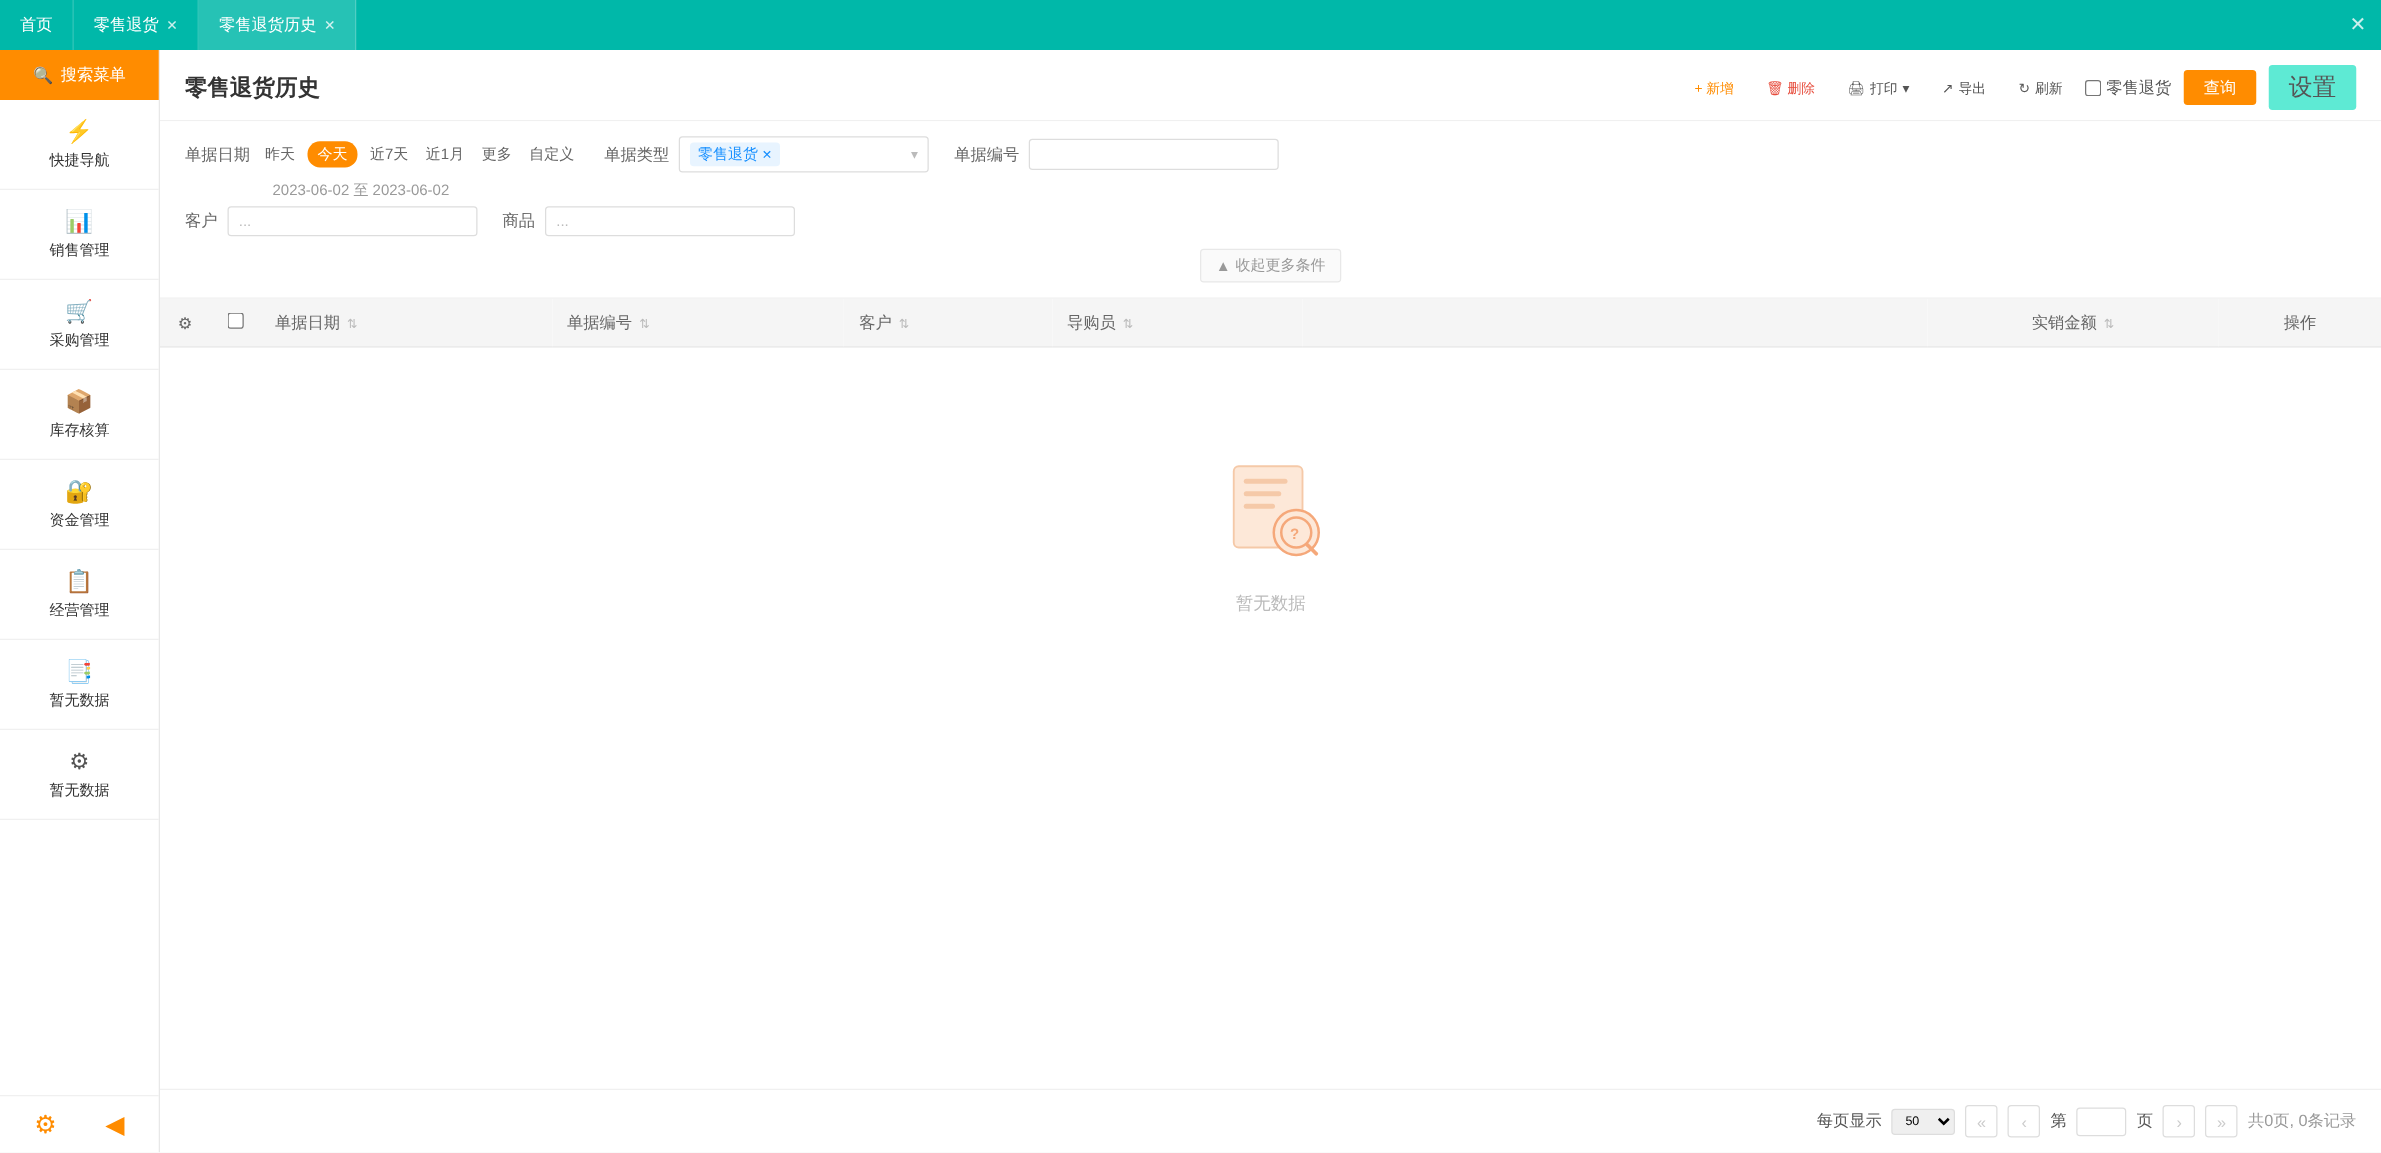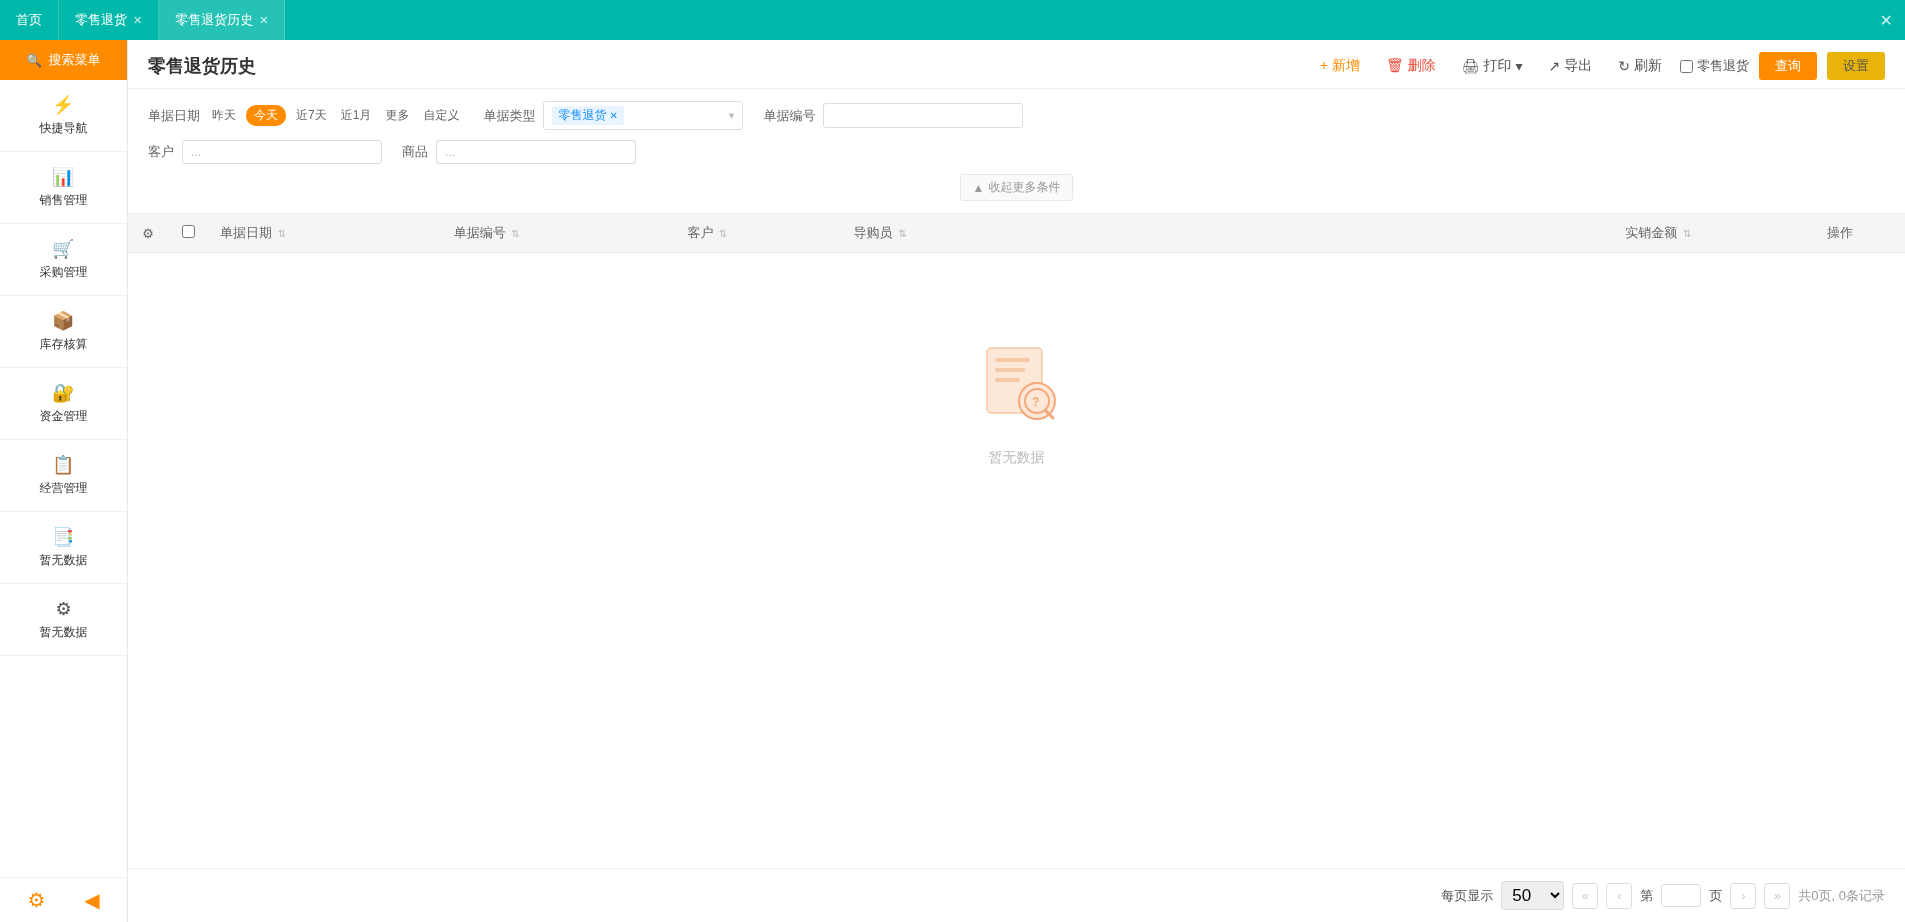--- a/index.html
+++ b/index.html
@@ -138,47 +138,47 @@
     }
     .toolbar {
       display: flex;
       align-items: center;
       gap: 10px;
     }
     .toolbar-btn {
       display: flex;
       align-items: center;
       gap: 4px;
-      font-size: 14px;
+      font-size: 11px;
       color: #555;
       cursor: pointer;
       padding: 4px 8px;
       border-radius: 3px;
     }
     .btn-new {
       color: #ff8c00;
       font-weight: 500;
     }
     .btn-delete { color: #e74c3c; }
     .btn-primary {
       background: #ff8c00;
       color: #fff;
       border: none;
       border-radius: 3px;
       padding: 5px 16px;
       font-size: 13px;
       cursor: pointer;
     }
     .btn-setting {
-      background: #eab308;
+      background: #5eead4;
       color: #555;
       border: none;
       border-radius: 3px;
       padding: 5px 16px;
-      font-size: 13px;
+      font-size: 19px;
       cursor: pointer;
     }
     .show-detail {
       display: flex;
       align-items: center;
       gap: 4px;
       font-size: 13px;
       color: #555;
     }
     .show-detail input { cursor: pointer; }
@@ -337,21 +337,21 @@
       gap: 8px;
       font-size: 13px;
       color: #555;
       flex-shrink: 0;
       background: #fff;
     }
     .pagination select {
       border: 1px solid #ddd;
       border-radius: 3px;
       padding: 3px 6px;
-      font-size: 17px;
+      font-size: 10px;
       cursor: pointer;
     }
     .pagination .page-btn {
       width: 26px;
       height: 26px;
       display: flex;
       align-items: center;
       justify-content: center;
       border: 1px solid #ddd;
       border-radius: 3px;
@@ -492,20 +492,23 @@
               <span>零售退货</span>
               <span class="tag-close">✕</span>
             </span>
             <span class="chevron">▾</span>
           </div>
         </div>
         <div class="filter-item">
           <span class="filter-label">单据编号</span>
           <input type="text" class="filter-input" style="">
         </div>
+      </div>
+      <div class="filter-row" style="margin-top: -4px; margin-bottom: 4px; padding-left: 70px;">
+        <span class="date-range">2023-06-02 至 2023-06-02</span>
       </div>
       <div class="filter-row">
         <div class="filter-item">
           <span class="filter-label">客户</span>
           <div class="filter-select">
             <span style="color:#bbb; font-size:12px;">...</span>
           </div>
         </div>
         <div class="filter-item">
           <span class="filter-label">商品</span>

